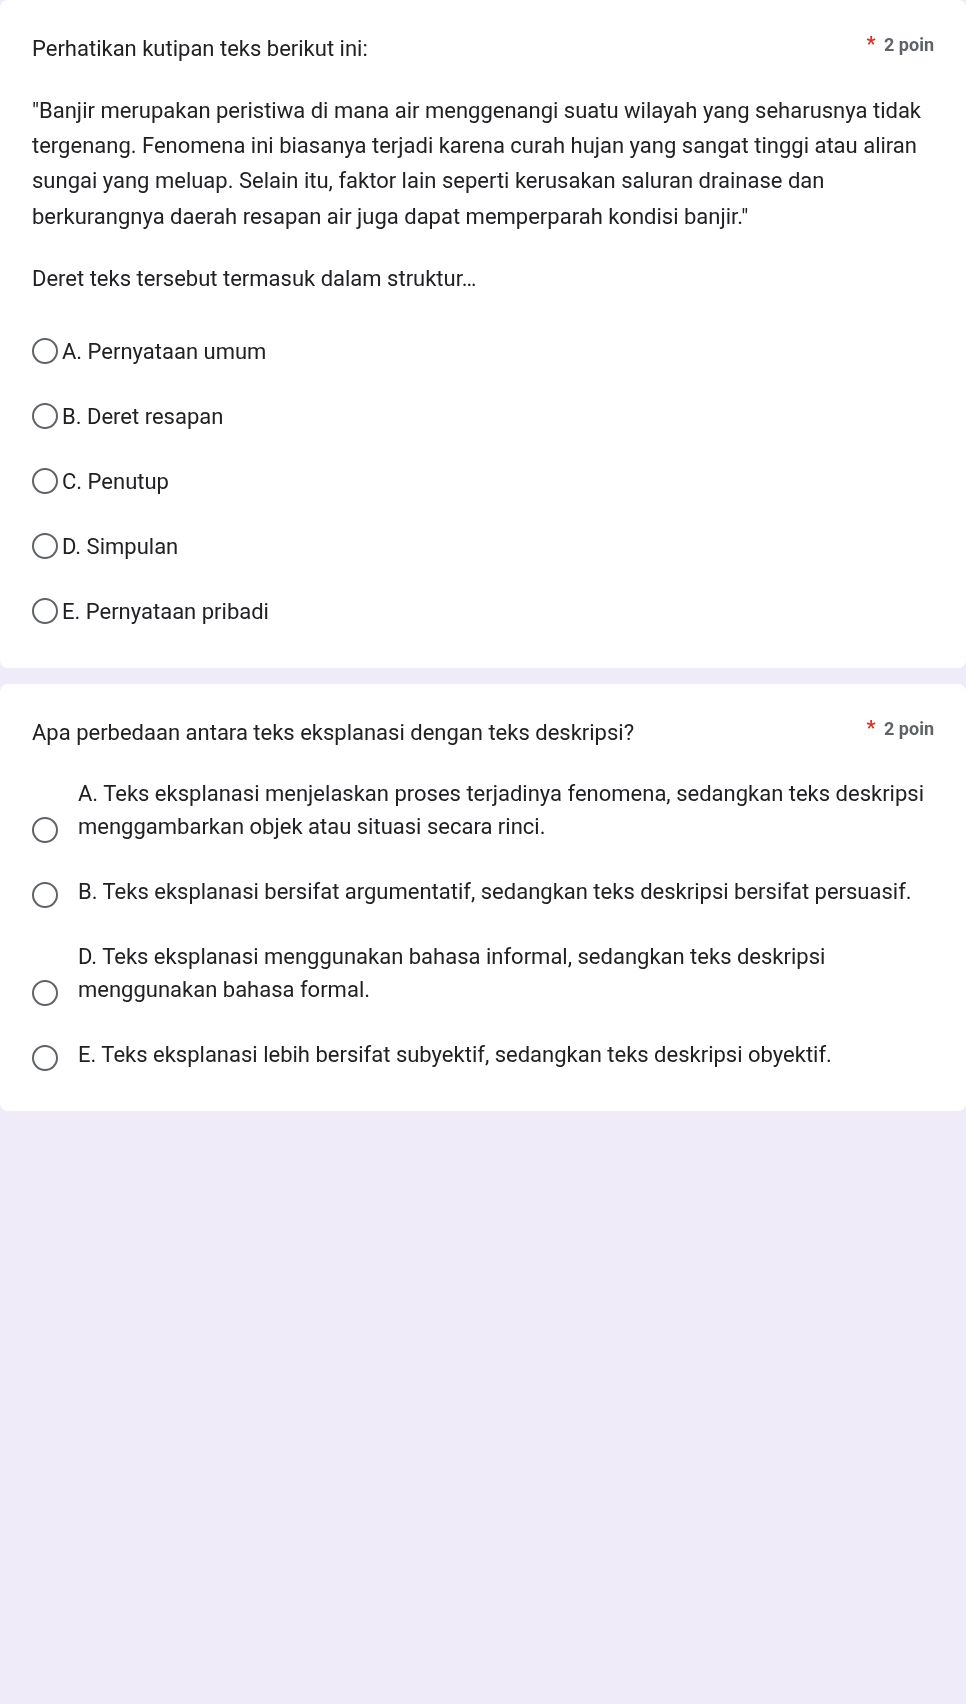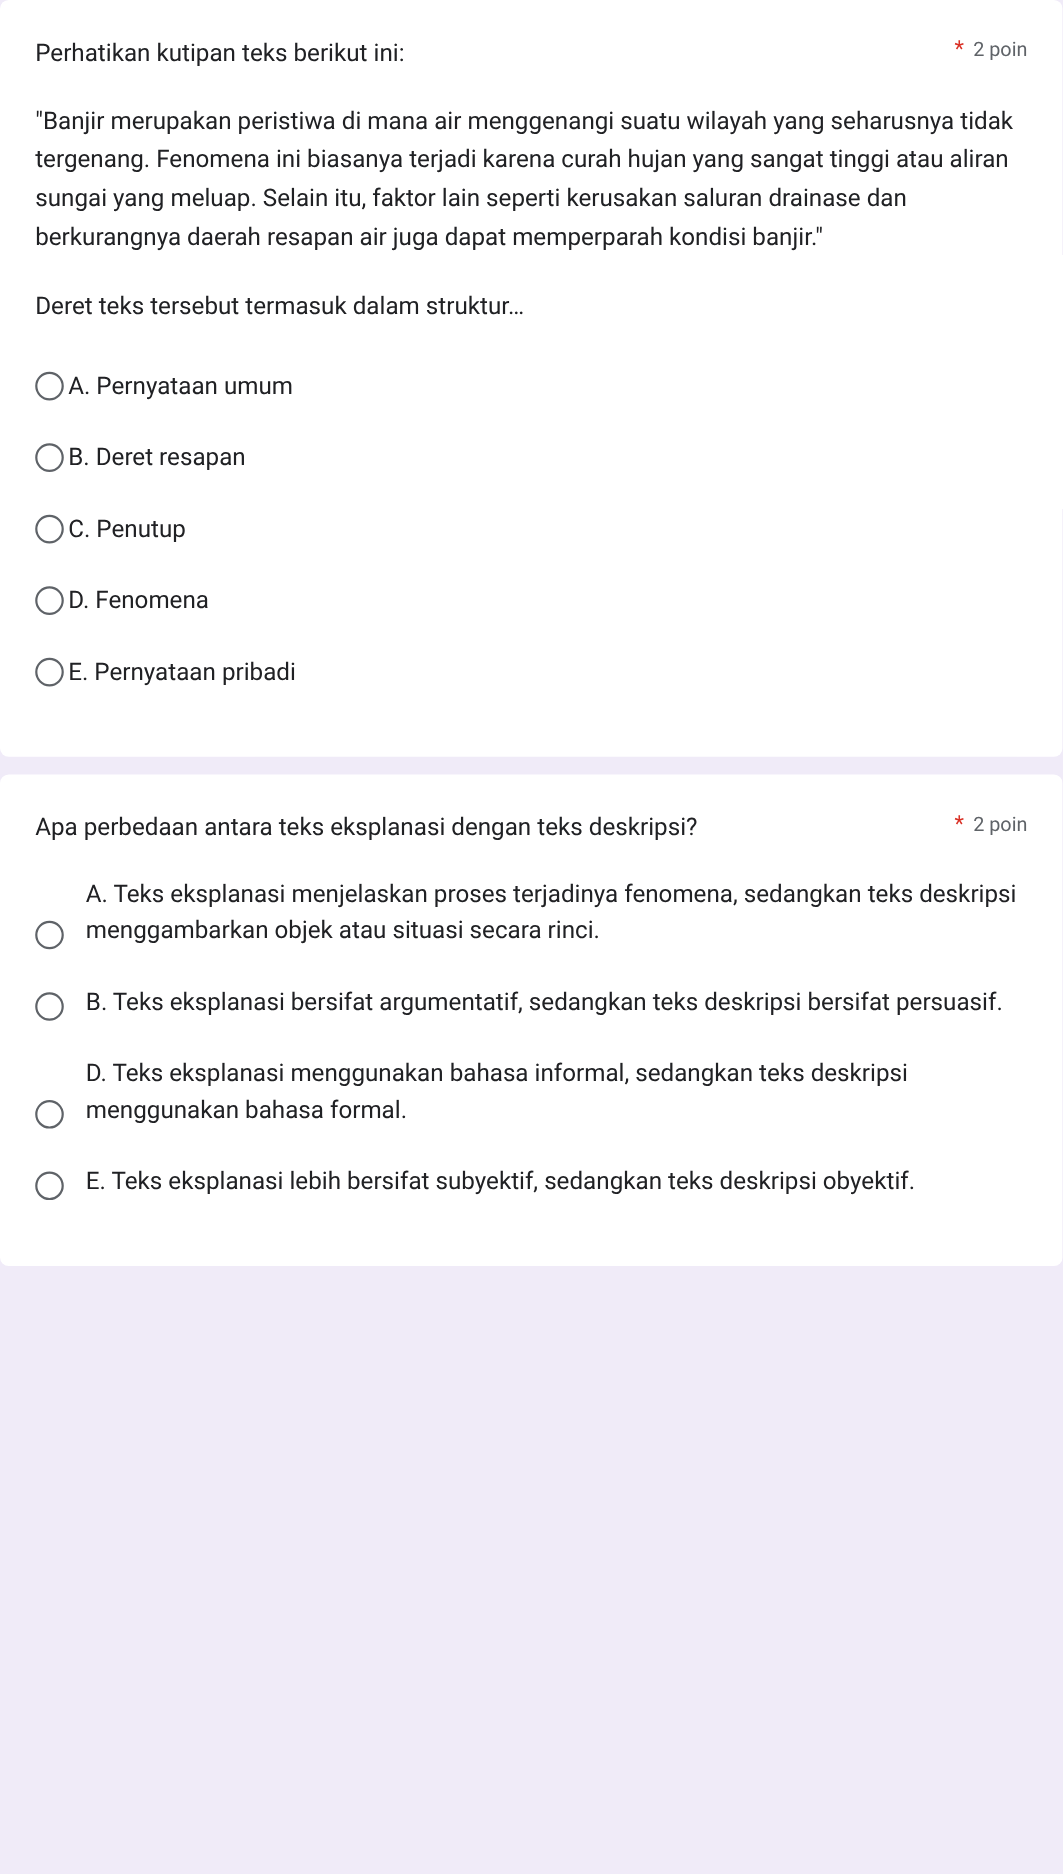--- a/index.html
+++ b/index.html
@@ -10,39 +10,40 @@
   body {
     font-family: 'Roboto', Arial, sans-serif;
     background-color: #f0ebf8;
     padding: 0;
     width: 966px;
     margin: 0 auto;
   }
   .question-card {
     background-color: #ffffff;
     border-radius: 8px;
-    padding: 32px 32px 60px 32px;
+    padding: 32px 32px 40px 32px;
     margin-bottom: 16px;
   }
   .question-header {
     display: flex;
     justify-content: space-between;
     align-items: flex-start;
     margin-bottom: 28px;
   }
   .question-title {
     font-size: 22px;
     color: #202124;
     line-height: 1.5;
     flex: 1;
     padding-right: 16px;
   }
   .question-meta {
     white-space: nowrap;
     font-size: 18px;
+    font-weight: bold;
   }
   .required-star {
     color: #d93025;
     font-size: 20px;
     margin-right: 4px;
   }
   .points {
     color: #5f6368;
   }
   .question-body {
@@ -108,21 +109,21 @@
     <div class="option">
       <div class="radio"></div>
       <div class="option-label">B. Deret resapan</div>
     </div>
     <div class="option">
       <div class="radio"></div>
       <div class="option-label">C. Penutup</div>
     </div>
     <div class="option">
       <div class="radio"></div>
-      <div class="option-label">D. Fenomena</div>
+      <div class="option-label">D. Simpulan</div>
     </div>
     <div class="option">
       <div class="radio"></div>
       <div class="option-label">E. Pernyataan pribadi</div>
     </div>
   </div>
 </div>
 
 <div class="question-card">
   <div class="question-header">

